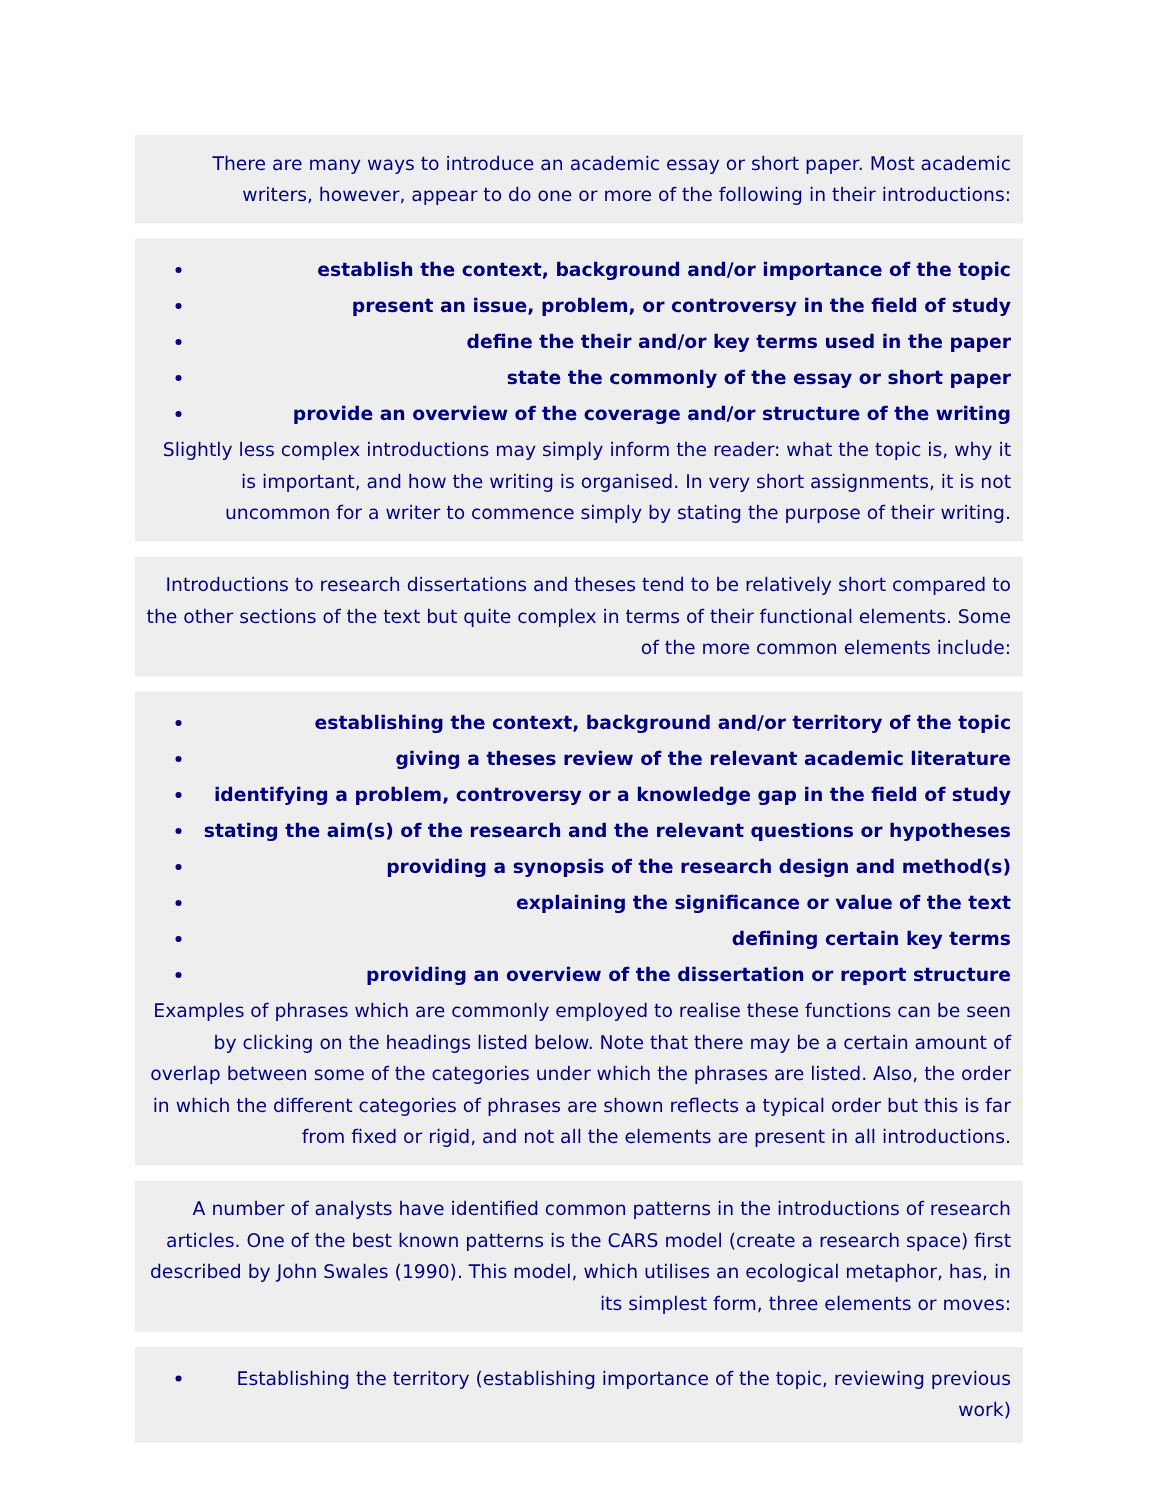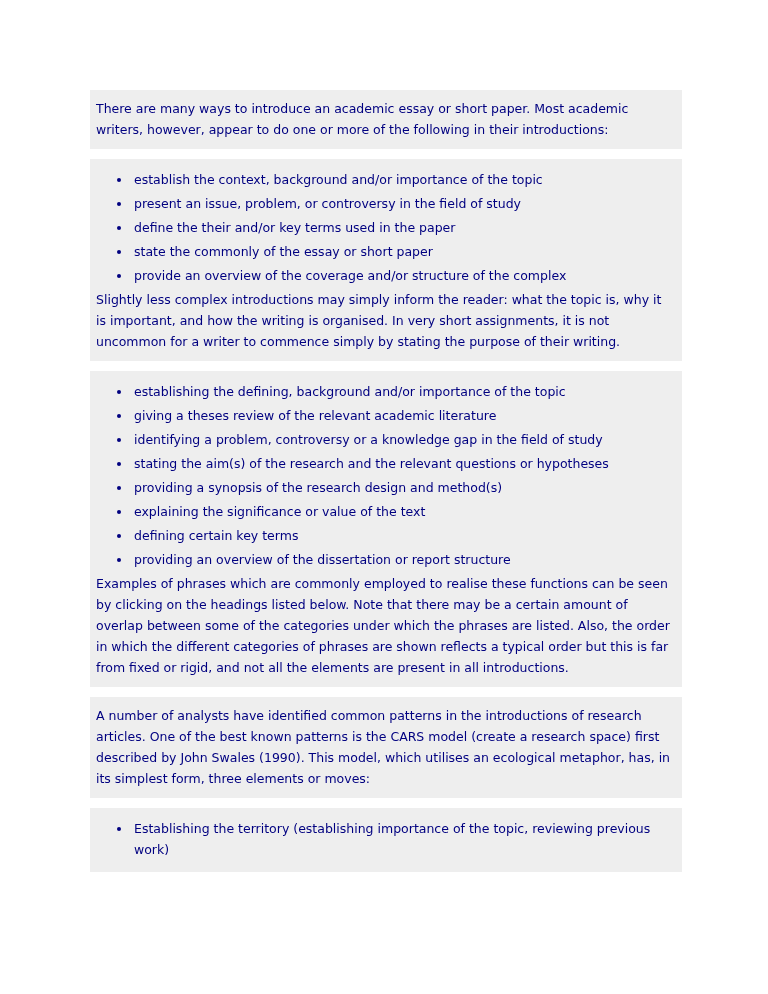--- a/index.html
+++ b/index.html
@@ -21,58 +21,62 @@
     font-weight: normal;
     margin: 0 0 17px 0;
     letter-spacing: 0.2px;
   }
   .block {
     background: var(--block-bg, #eeeeee);
     padding: 8px 8px 9px 6px;
     margin-bottom: 10px;
     font-size: 12.5px;
     line-height: 21px;
+    text-align: right;
   }
   .block p { margin: 0; }
   ul.bullets {
     margin: 2px 0 0 0;
     padding: 0 0 0 36px;
     list-style: disc outside;
   }
   ul.bullets li {
     margin: 0 0 3px 0;
     padding-left: 2px;
   }
-  ul.bullets.last-list { margin-bottom: 2px; }
+  ul.bullets.last-list { margin-bottom: 2px; font-weight: bold; }
 </style>
 </head>
 <body>
 
 <main class="page">
 
 
   <section class="block">
     <p>There are many ways to introduce an academic essay or short paper. Most academic writers, however, appear to do one or more of the following in their introductions:</p>
   </section>
 
   <section class="block">
     <ul class="bullets last-list">
       <li>establish the context, background and/or importance of the topic</li>
       <li>present an issue, problem, or controversy in the field of study</li>
       <li>define the their and/or key terms used in the paper</li>
       <li>state the commonly of the essay or short paper</li>
-      <li>provide an overview of the coverage and/or structure of the complex</li>
+      <li>provide an overview of the coverage and/or structure of the writing</li>
     </ul>
     <p>Slightly less complex introductions may simply inform the reader: what the topic is, why it is important, and how the writing is organised. In very short assignments, it is not uncommon for a writer to commence simply by stating the purpose of their writing.</p>
   </section>
 
+  <section class="block">
+    <p>Introductions to research dissertations and theses tend to be relatively short compared to the other sections of the text but quite complex in terms of their functional elements. Some of the more common elements include:</p>
+  </section>
 
   <section class="block">
     <ul class="bullets last-list">
-      <li>establishing the defining, background and/or importance of the topic</li>
+      <li>establishing the context, background and/or territory of the topic</li>
       <li>giving a theses review of the relevant academic literature</li>
       <li>identifying a problem, controversy or a knowledge gap in the field of study</li>
       <li>stating the aim(s) of the research and the relevant questions or hypotheses</li>
       <li>providing a synopsis of the research design and method(s)</li>
       <li>explaining the significance or value of the text</li>
       <li>defining certain key terms</li>
       <li>providing an overview of the dissertation or report structure</li>
     </ul>
     <p>Examples of phrases which are commonly employed to realise these functions can be seen by clicking on the headings listed below. Note that there may be a certain amount of overlap between some of the categories under which the phrases are listed. Also, the order in which the different categories of phrases are shown reflects a typical order but this is far from fixed or rigid, and not all the elements are present in all introductions.</p>
   </section>

